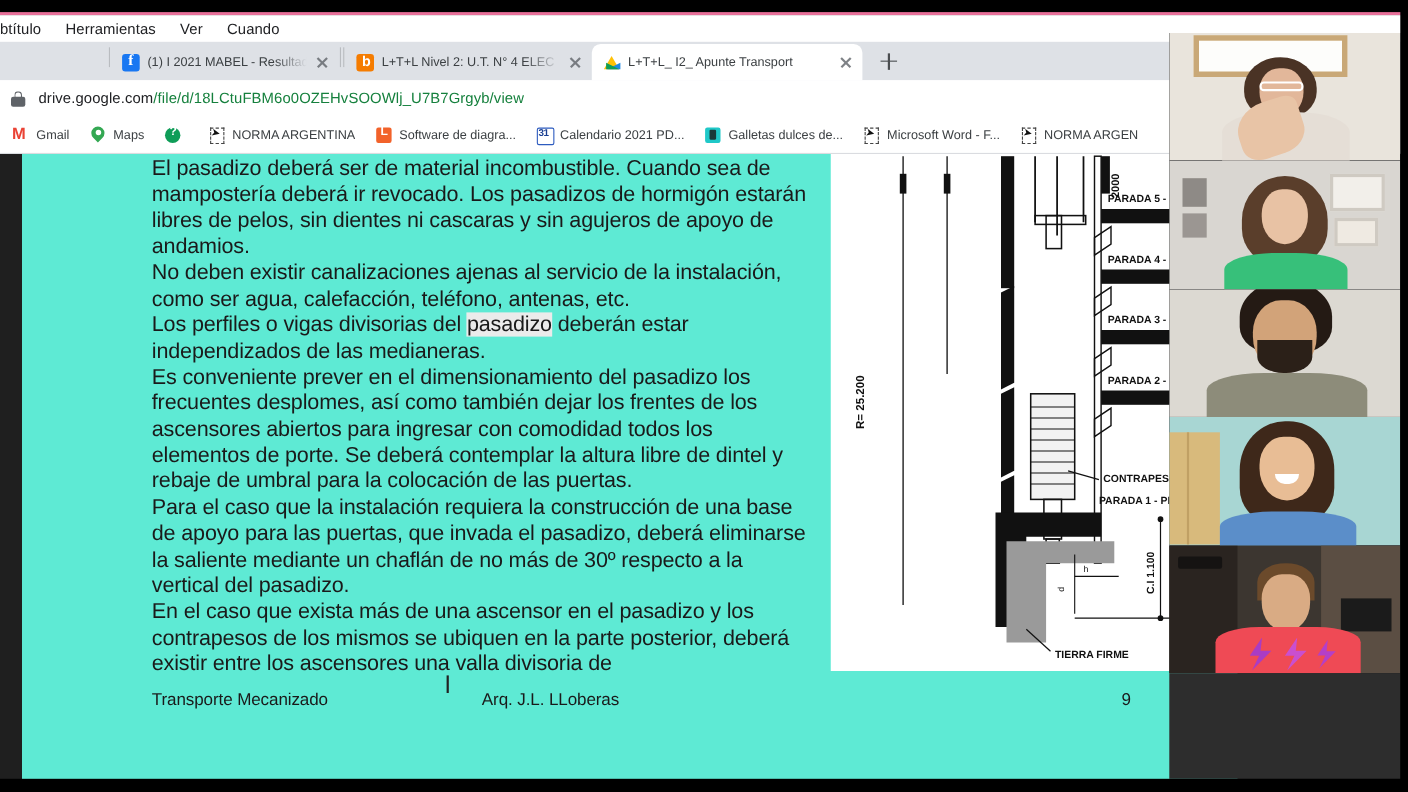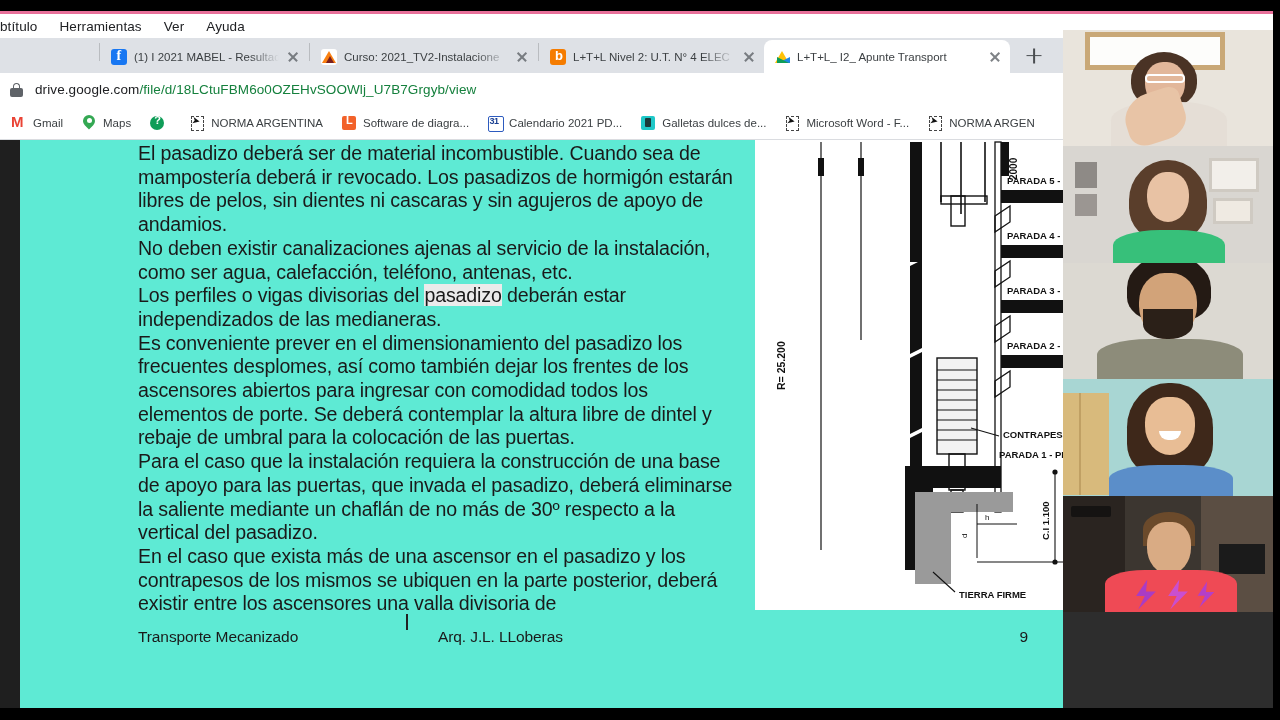--- a/index.html
+++ b/index.html
@@ -265,40 +265,35 @@
 
   <div class="top-strip"></div>
   <div class="pink-line"></div>
 
   <div class="chrome">
 
     <div class="menubar">
       <div class="menu-item">btítulo</div>
       <div class="menu-item">Herramientas</div>
       <div class="menu-item">Ver</div>
-      <div class="menu-item">Ayuda</div>
+      <div class="menu-item">Cuando</div>
     </div>
 
     <div class="tabstrip">
       <div style="width:84px"></div>
       <div class="tab-close" style="width:14px;height:14px;position:relative;margin:0 0 9px 0"></div>
       <div class="tab-sep" style="margin-bottom:8px"></div>
 
       <div class="tab" style="width:207px">
         <span class="favicon fav-fb"></span>
         <span class="tab-title">(1) I 2021 MABEL - Resultado</span>
         <span class="tab-close"></span>
       </div>
       <div class="tab-sep" style="margin-bottom:8px"></div>
 
-      <div class="tab" style="width:226px">
-        <span class="favicon fav-moodle"></span>
-        <span class="tab-title">Curso: 2021_TV2-Instalacione</span>
-        <span class="tab-close"></span>
-      </div>
       <div class="tab-sep" style="margin-bottom:8px"></div>
 
       <div class="tab" style="width:224px">
         <span class="favicon fav-blogger"></span>
         <span class="tab-title">L+T+L Nivel 2: U.T. N° 4 ELEC</span>
         <span class="tab-close"></span>
       </div>
 
       <div class="tab active" style="width:246px">
         <span class="favicon fav-drive">

